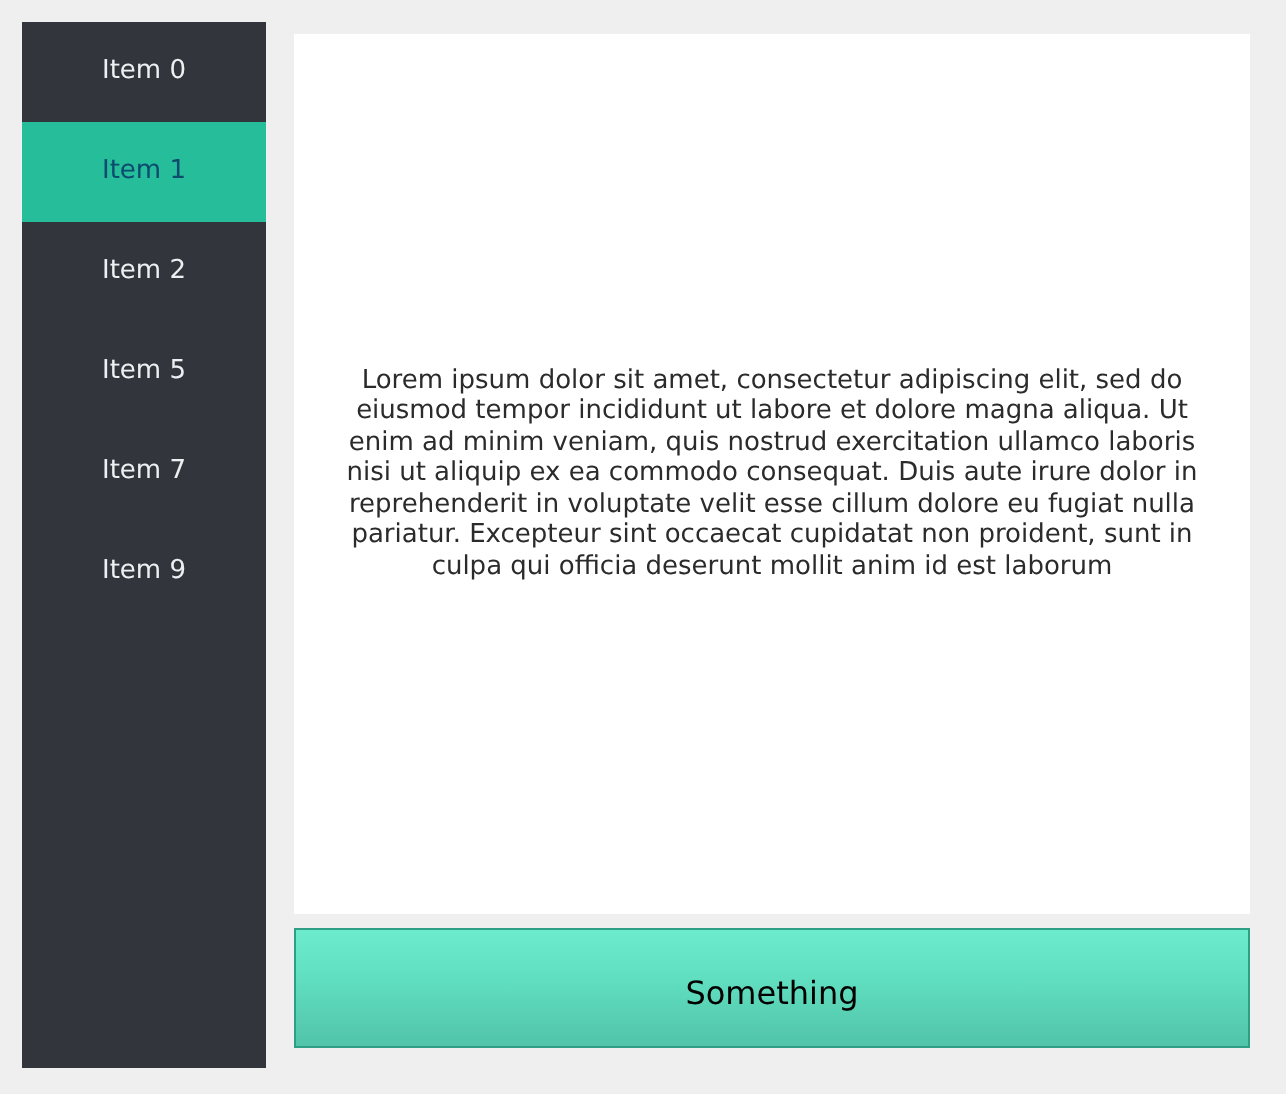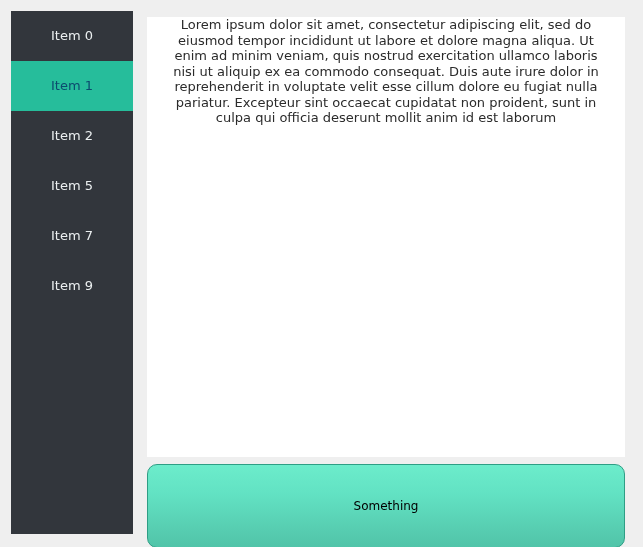--- a/index.html
+++ b/index.html
@@ -51,49 +51,50 @@
 
   
   #content-panel {
     position: absolute;
     left: 147px;
     top: 17px;
     width: 478px;
     height: 440px;
     background: #ffffff;
     display: flex;
+    align-items: center;
     justify-content: center;
   }
   #body-text {
     width: 440px;
     text-align: center;
     font-size: 13px;
     line-height: 15.5px;
     color: #2b2b2b;
     font-family: "DejaVu Sans", sans-serif;
   }
 
   
   #action-button {
     position: absolute;
     left: 147px;
     top: 464px;
     width: 478px;
-    height: 84px;
+    height: 60px;
     box-sizing: border-box;
     border: 1px solid #2e9e85;
     background: linear-gradient(to bottom, #6ceccb 0%, #62e2c3 35%, #58cfb2 75%, #51c4a9 100%);
     color: #000000;
-    font-size: 12px;
+    font-size: 16px;
     font-family: "DejaVu Sans", sans-serif;
     text-align: center;
     line-height: 64px;
     padding: 0;
     cursor: pointer;
-    border-radius: 10px;
+    border-radius: 0;
   }
 </style>
 </head>
 <body>
 
 <div id="app-root">
 
   <div id="sidebar">
       <div class="sidebar-item"><span>Item 0</span></div>
       <div class="sidebar-item selected"><span>Item 1</span></div>

